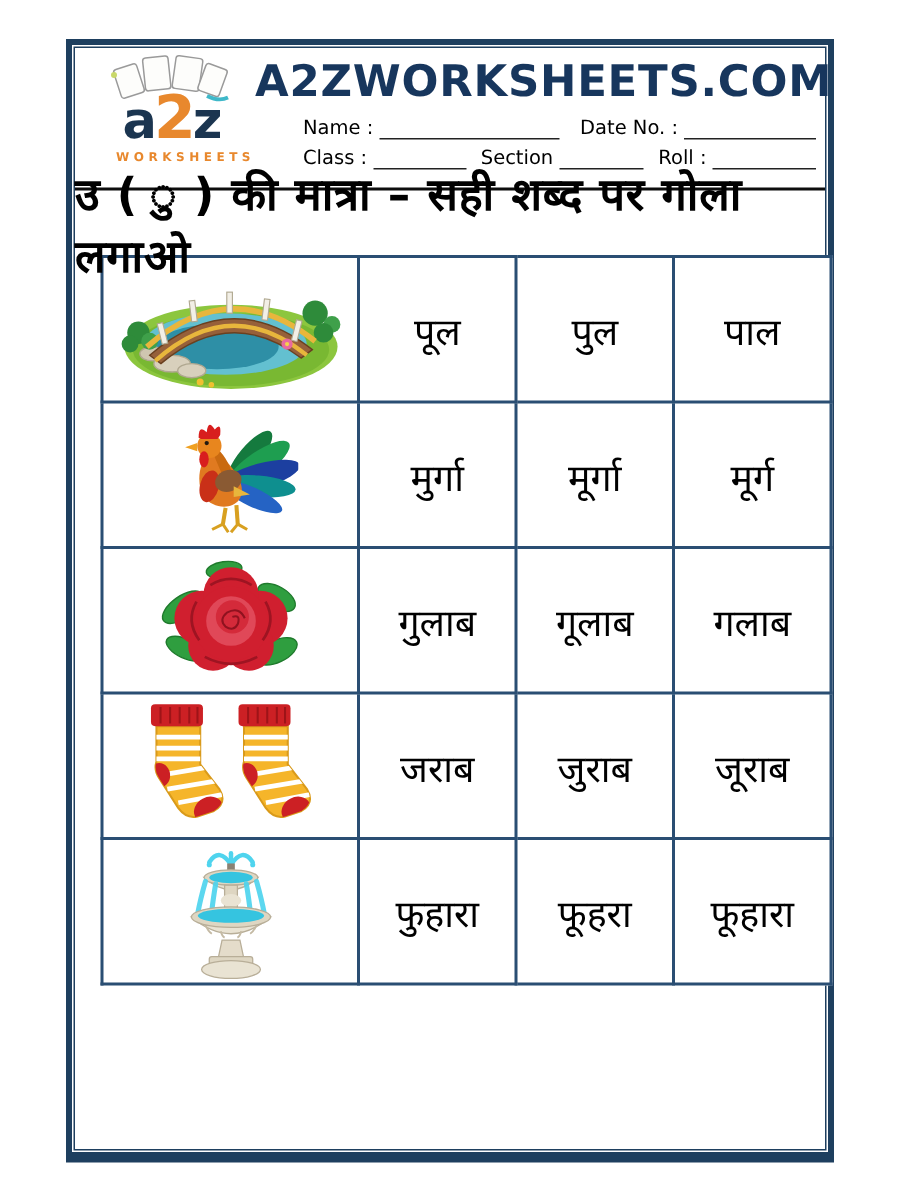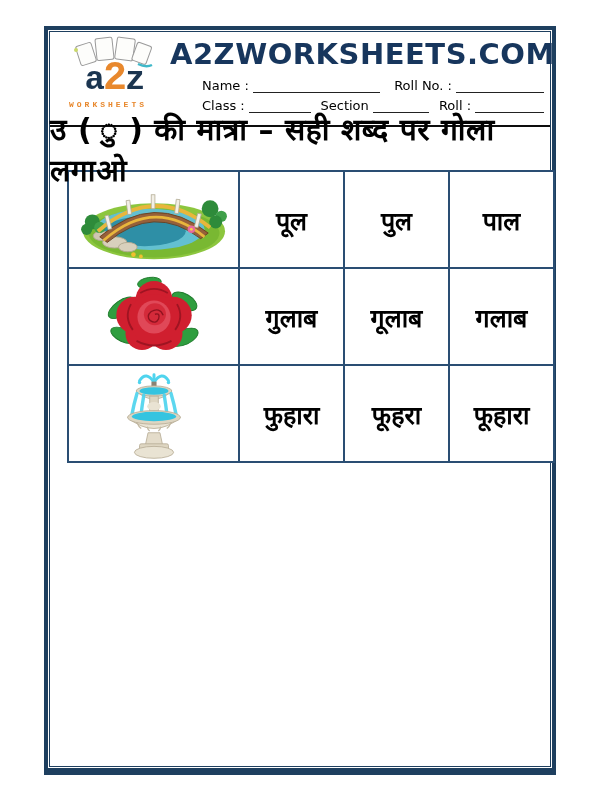--- a/index.html
+++ b/index.html
@@ -16,31 +16,31 @@
   .frame-inner{
     position:absolute;left:1px;top:1px;right:1px;bottom:1px;
     border:1px solid #1e3f5f;
   }
   
   .header{
     display:flex;height:95px;border-bottom:2px solid #0d0d0d;
     padding:0 6px 0 8px;box-sizing:border-box;
   }
   .logo{
-    width:112px;position:relative;flex:none;font-family:Liberation Mono, monospace;
+    width:112px;position:relative;flex:none;
   }
   .logo-papers{position:absolute;left:14px;top:4px;}
   .logo-text{
     position:absolute;left:6px;top:30px;width:100px;text-align:center;
     font-weight:bold;font-size:34px;line-height:34px;letter-spacing:-2px;
     color:#1b3550;white-space:nowrap;
   }
   .logo-text .two{color:#e8882d;font-size:40px;}
   .logo-sub{
-    position:absolute;left:11px;top:68px;width:112px;text-align:left;
+    position:absolute;left:0;top:68px;width:112px;text-align:right;
     font-size:8px;font-weight:bold;letter-spacing:3px;color:#e8882d;
   }
   .header-right{flex:1;display:flex;flex-direction:column;min-width:0;}
   .site-title{
     text-align:center;font-size:29px;font-weight:bold;color:#17365d;
     letter-spacing:.5px;margin-top:6px;line-height:32px;
   }
   .fields{font-size:13px;margin-top:3px;}
   .field-row{display:flex;align-items:flex-end;margin-top:5px;line-height:15px;margin-left:32px;}
   .blank{display:inline-block;border-bottom:1.5px solid #222;height:13px;}
@@ -59,21 +59,21 @@
   
   .tbl-wrap{padding-left:17px;}
   table.ws{
     border-collapse:collapse;table-layout:fixed;width:480px;background:#fff;
   }
   table.ws td{
     border:2px solid #2a4e73;height:95px;text-align:center;vertical-align:middle;
     padding:0;overflow:hidden;
   }
   td.img-cell{width:169px;}
-  td.word-cell{width:103px;font-size:25px;font-weight:bold;}
+  td.word-cell{width:103px;font-size:25px;font-weight:normal;}
   .cell-img{display:block;margin:0 auto;}
   .size-bridge{width:152px;height:86px;}
   .size-rooster{width:90px;height:90px;}
   .size-bulbul-bird{width:128px;height:82px;}
   .size-rose{width:102px;height:92px;}
   .size-socks{width:114px;height:88px;}
   .size-fountain{width:86px;height:92px;}
   .hidden-defs{position:absolute;width:0;height:0;overflow:hidden;}
 </style>
 </head>
@@ -268,21 +268,21 @@
         </svg>
         <div class="logo-text"><span>a</span><span class="two">2</span><span>z</span></div>
         <div class="logo-sub">WORKSHEETS</div>
       </div>
       <div class="header-right">
         <div class="site-title">A2ZWORKSHEETS.COM</div>
         <div class="fields">
           <div class="field-row">
             <span class="lbl">Name :</span>
             <span class="blank b-name"></span>
-            <span class="lbl">Roll No. :</span>
+            <span class="lbl">Date No. :</span>
             <span class="blank b-roll"></span>
           </div>
           <div class="field-row">
             <span class="lbl">Class :</span>
             <span class="blank b-class"></span>
             <span class="sp"></span>
             <span class="lbl">Section</span>
             <span class="blank b-section"></span>
             <span class="lbl">Roll :</span>
             <span class="blank b-date"></span>
@@ -300,33 +300,53 @@
     <td class="img-cell">
       <svg class="cell-img size-bridge">
                   <use href="#img-bridge"></use>
                 </svg>
     </td>
     <td class="word-cell"><span class="word">पूल</span></td>
     <td class="word-cell"><span class="word">पुल</span></td>
     <td class="word-cell"><span class="word">पाल</span></td>
   </tr>
 
+  <tr>
+    <td class="img-cell">
+      <svg class="cell-img size-rooster">
+                  <use href="#img-rooster"></use>
+                </svg>
+    </td>
+    <td class="word-cell"><span class="word">मुर्गा</span></td>
+    <td class="word-cell"><span class="word">मूर्गा</span></td>
+    <td class="word-cell"><span class="word">मूर्ग</span></td>
+  </tr>
 
 
   <tr>
     <td class="img-cell">
       <svg class="cell-img size-rose">
                   <use href="#img-rose"></use>
                 </svg>
     </td>
     <td class="word-cell"><span class="word">गुलाब</span></td>
     <td class="word-cell"><span class="word">गूलाब</span></td>
     <td class="word-cell"><span class="word">गलाब</span></td>
   </tr>
 
+  <tr>
+    <td class="img-cell">
+      <svg class="cell-img size-socks">
+                  <use href="#img-socks"></use>
+                </svg>
+    </td>
+    <td class="word-cell"><span class="word">जराब</span></td>
+    <td class="word-cell"><span class="word">जुराब</span></td>
+    <td class="word-cell"><span class="word">जूराब</span></td>
+  </tr>
 
   <tr>
     <td class="img-cell">
       <svg class="cell-img size-fountain">
                   <use href="#img-fountain"></use>
                 </svg>
     </td>
     <td class="word-cell"><span class="word">फुहारा</span></td>
     <td class="word-cell"><span class="word">फूहरा</span></td>
     <td class="word-cell"><span class="word">फूहारा</span></td>

